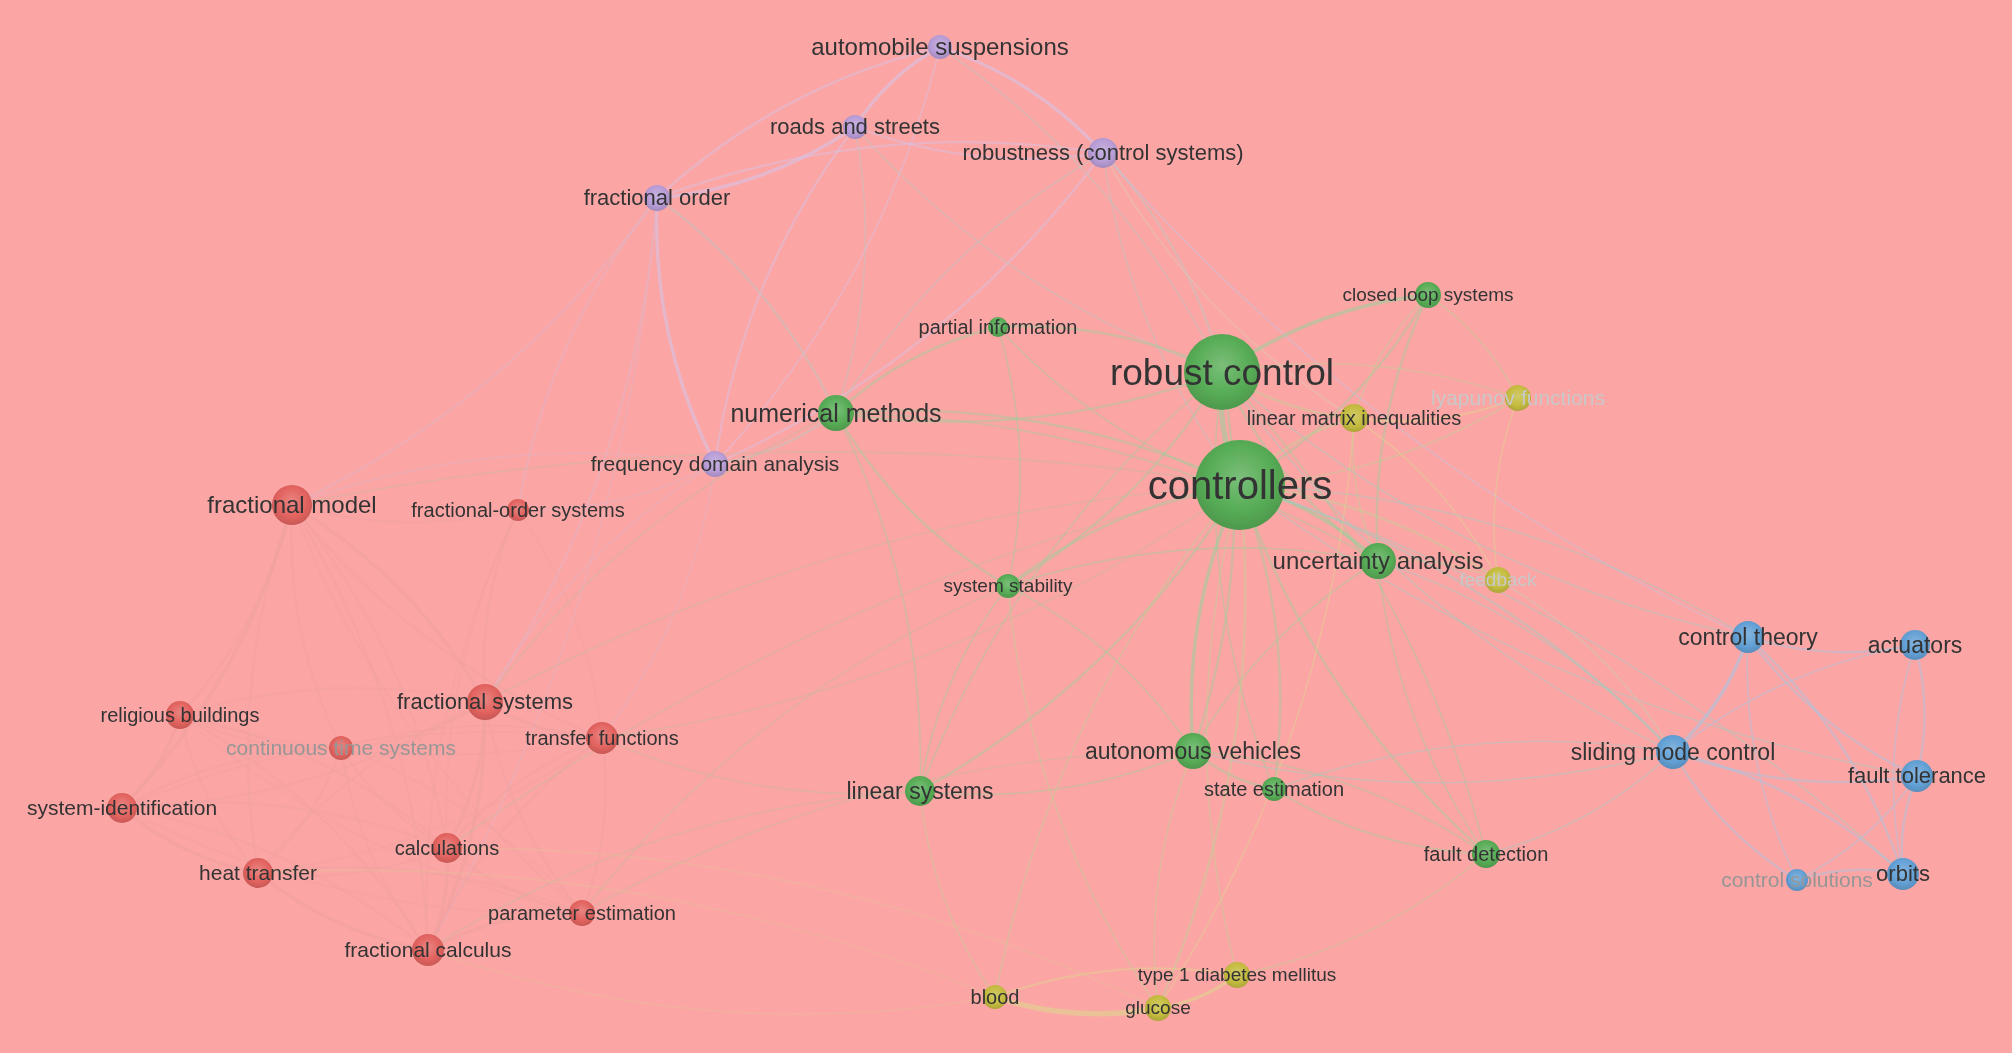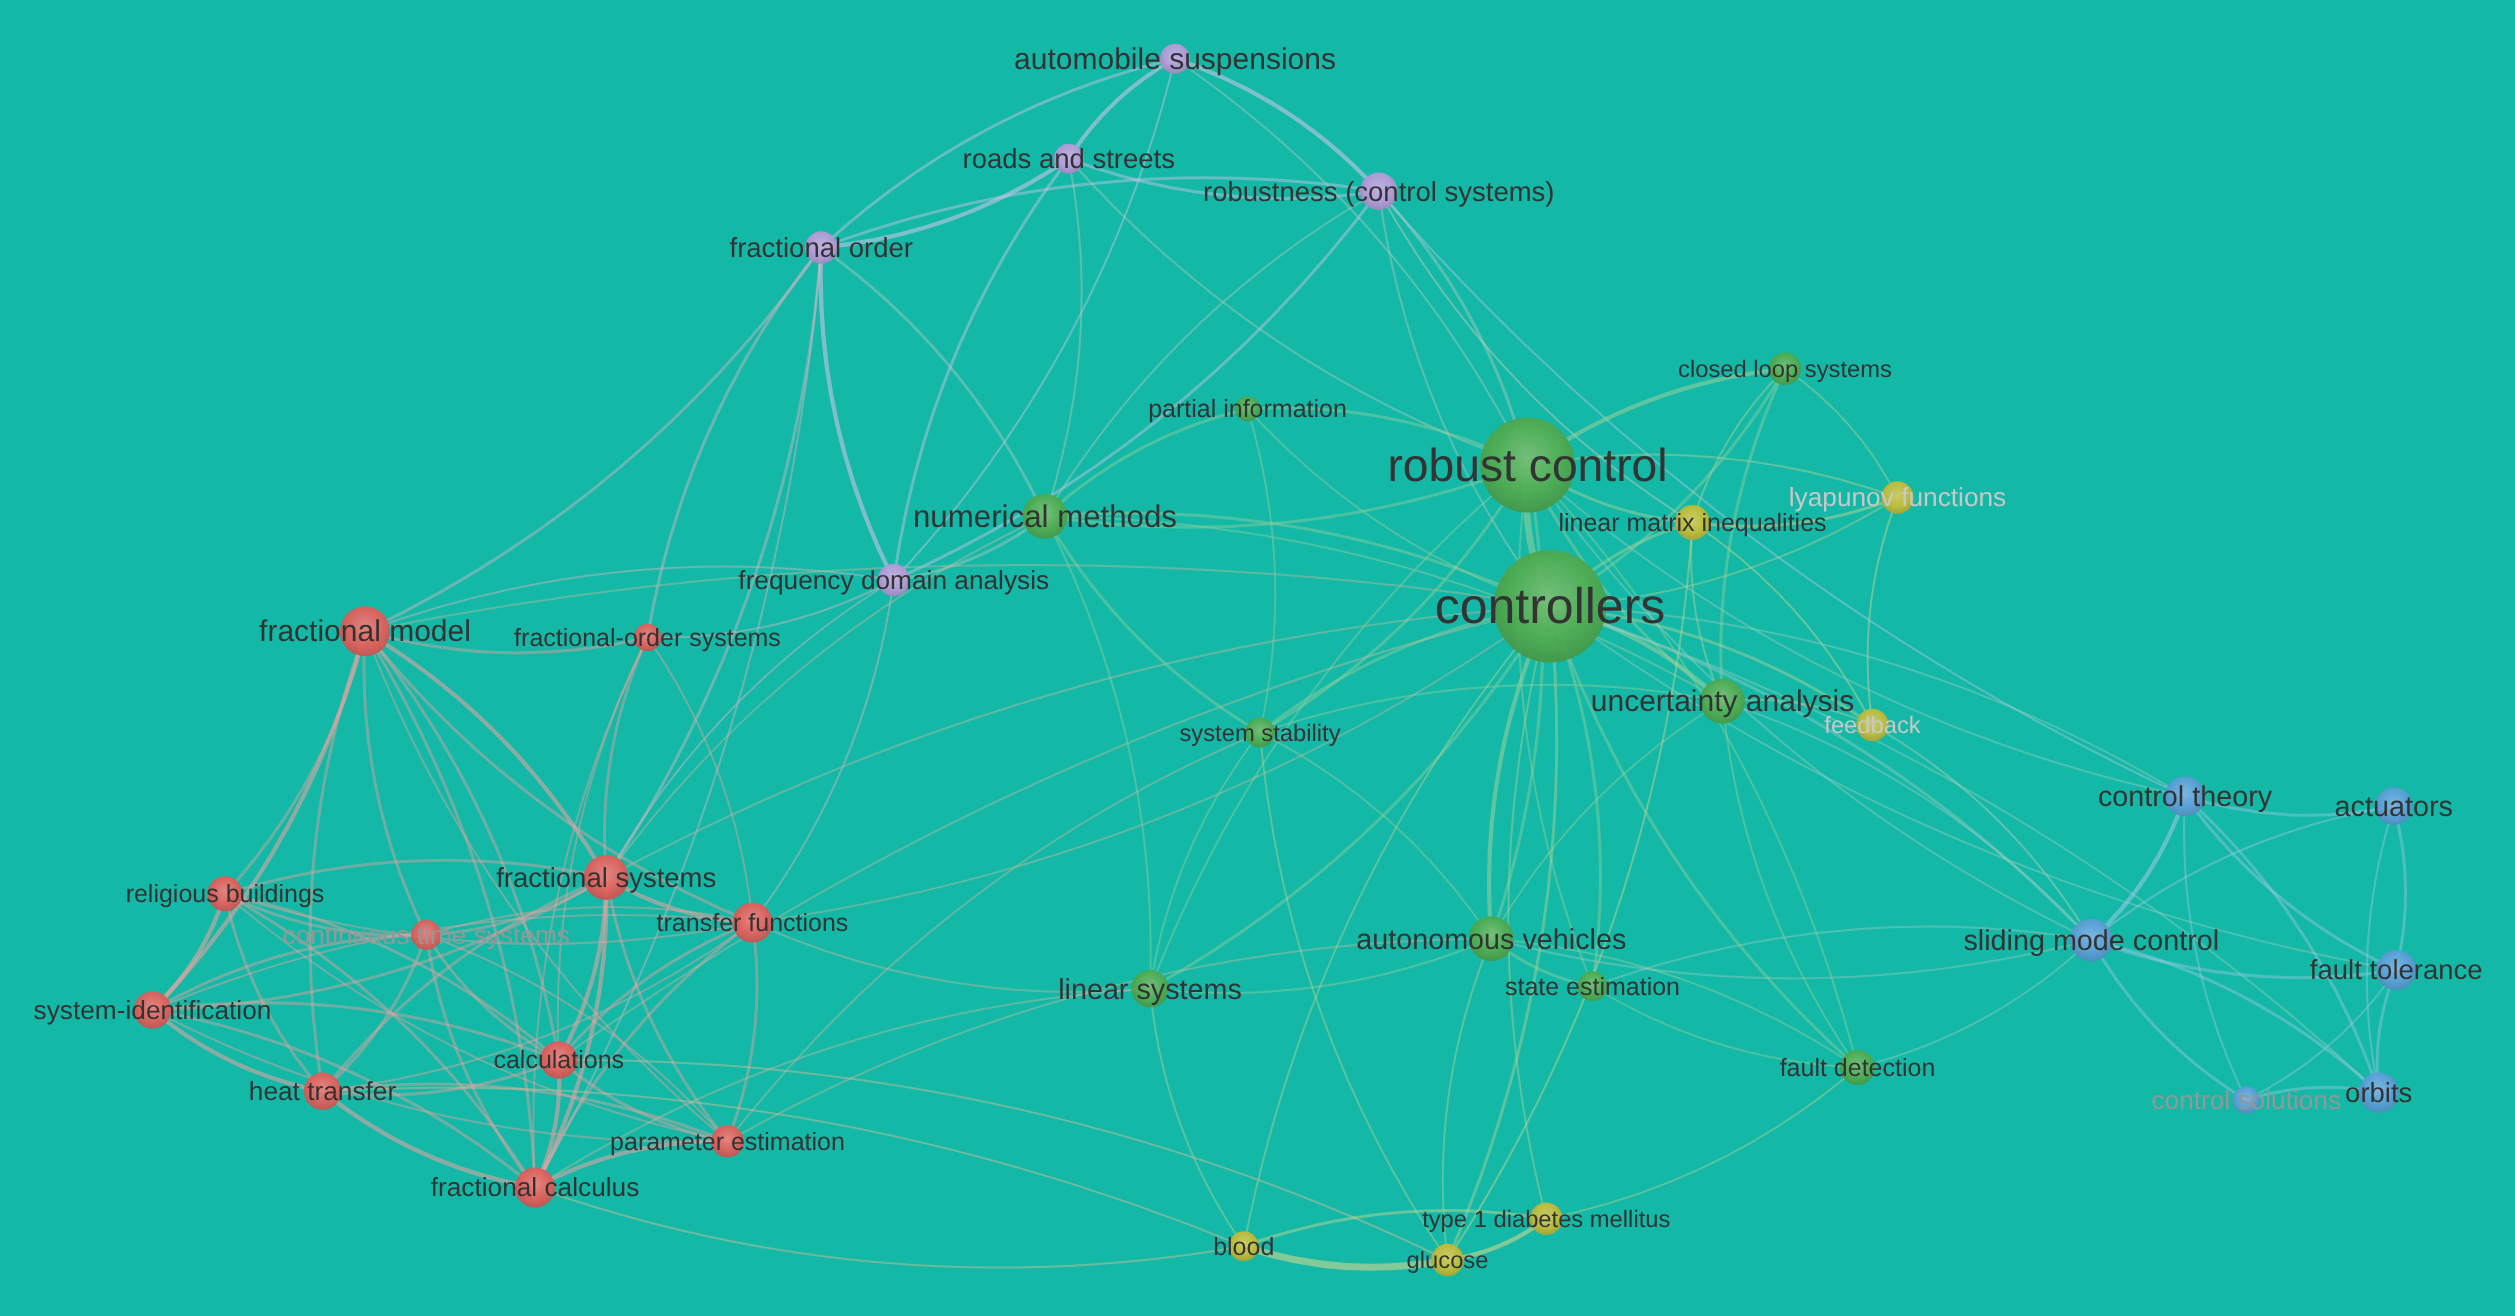--- a/index.html
+++ b/index.html
@@ -1,16 +1,16 @@
 <!DOCTYPE html>
 <html><head>
 <meta charset="utf-8">
 <style>
   html,body{margin:0;padding:0;background:#ffffff;}
-  .stage{position:relative;width:2012px;height:1053px;overflow:hidden;background:#14b8a6;}
+  .stage{position:relative;width:2012px;height:1053px;overflow:hidden;background:#fca5a5;}
   svg{display:block;}
   text{font-family:"Liberation Sans", sans-serif;}
 </style>
 </head>
 <body>
 
 <div class="stage">
   <svg width="2012" height="1053" viewBox="0 0 2012 1053" xmlns="http://www.w3.org/2000/svg">
       <defs>
         <radialGradient id="grad-red" cx="50%" cy="42%" r="60%">

